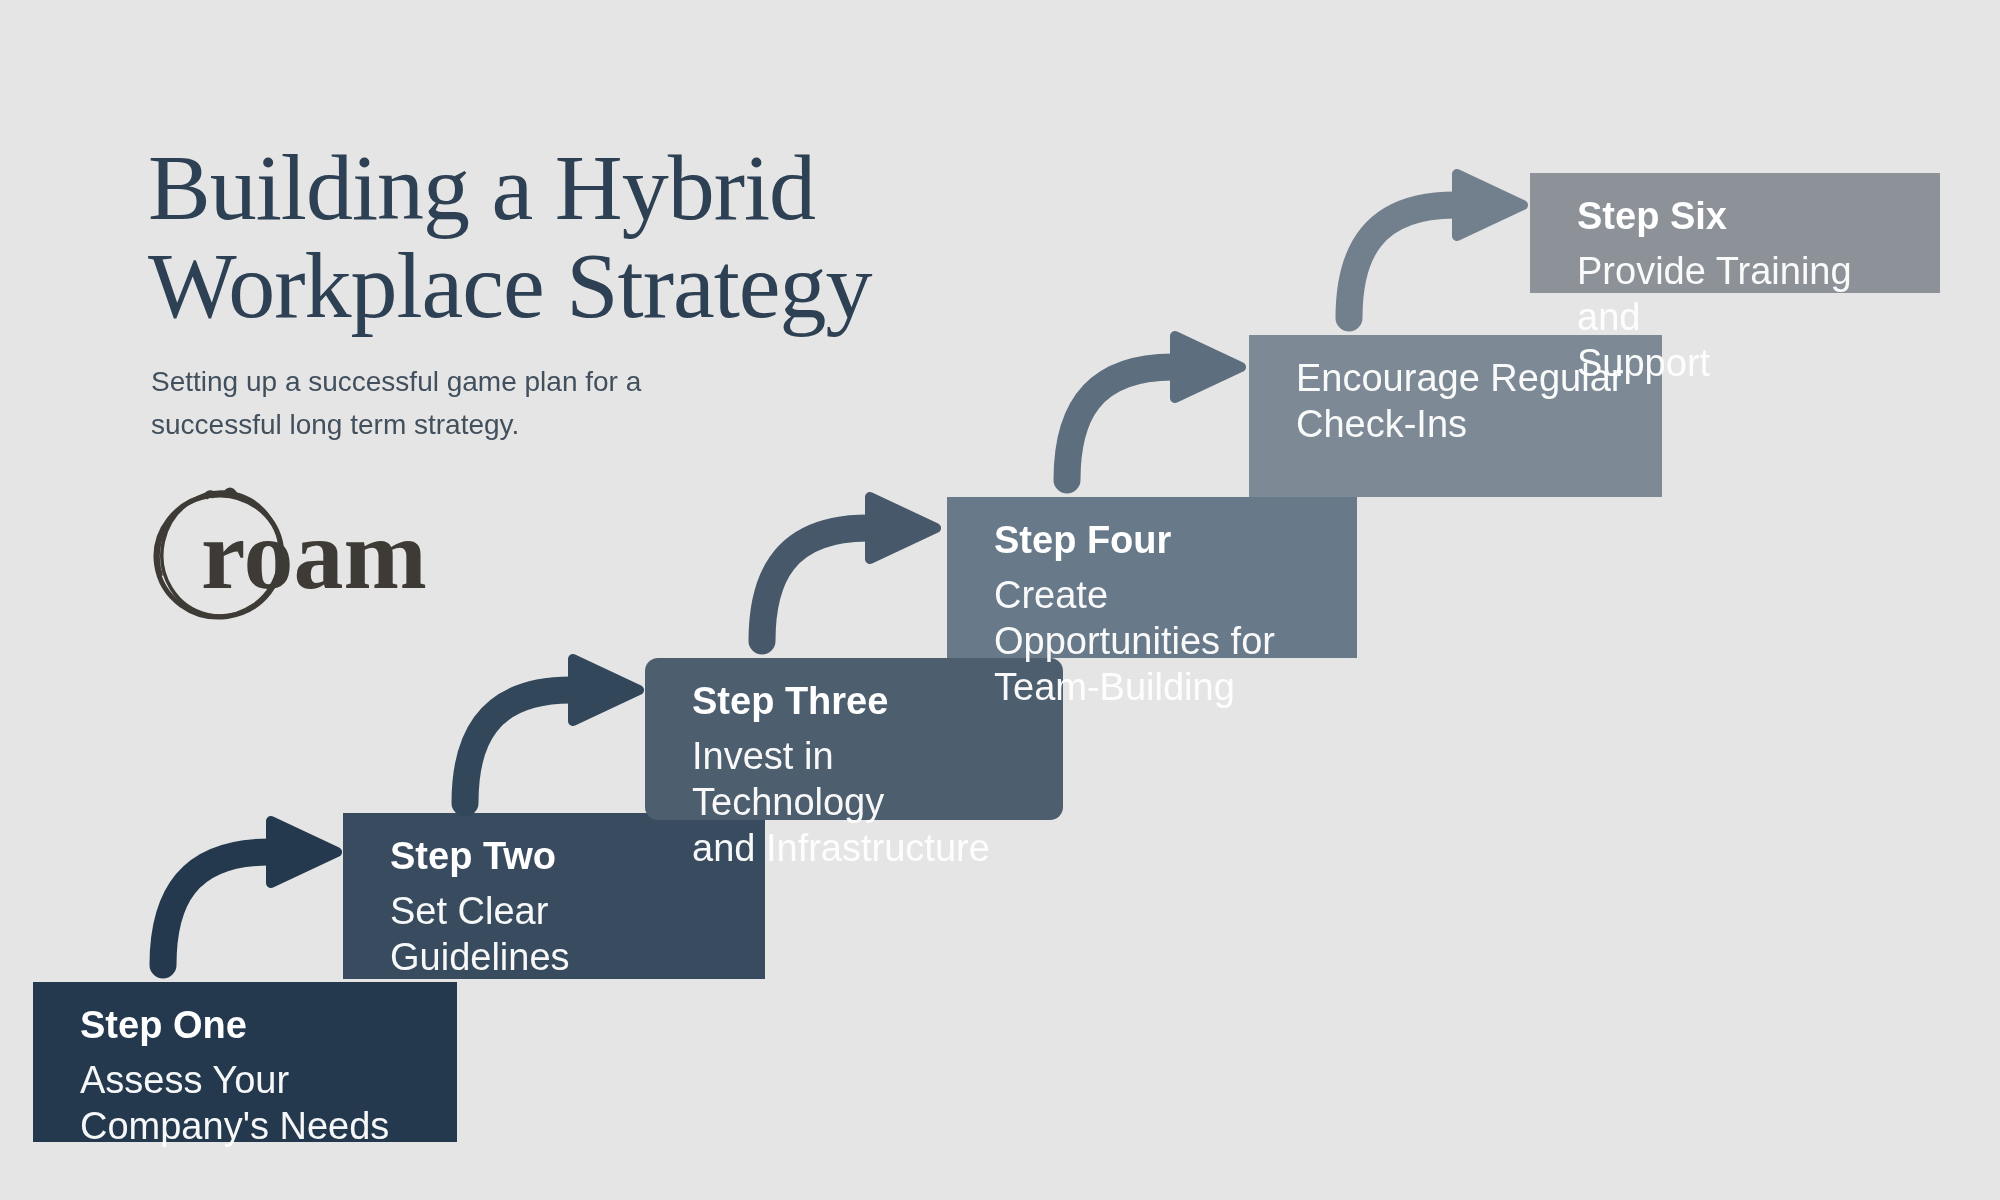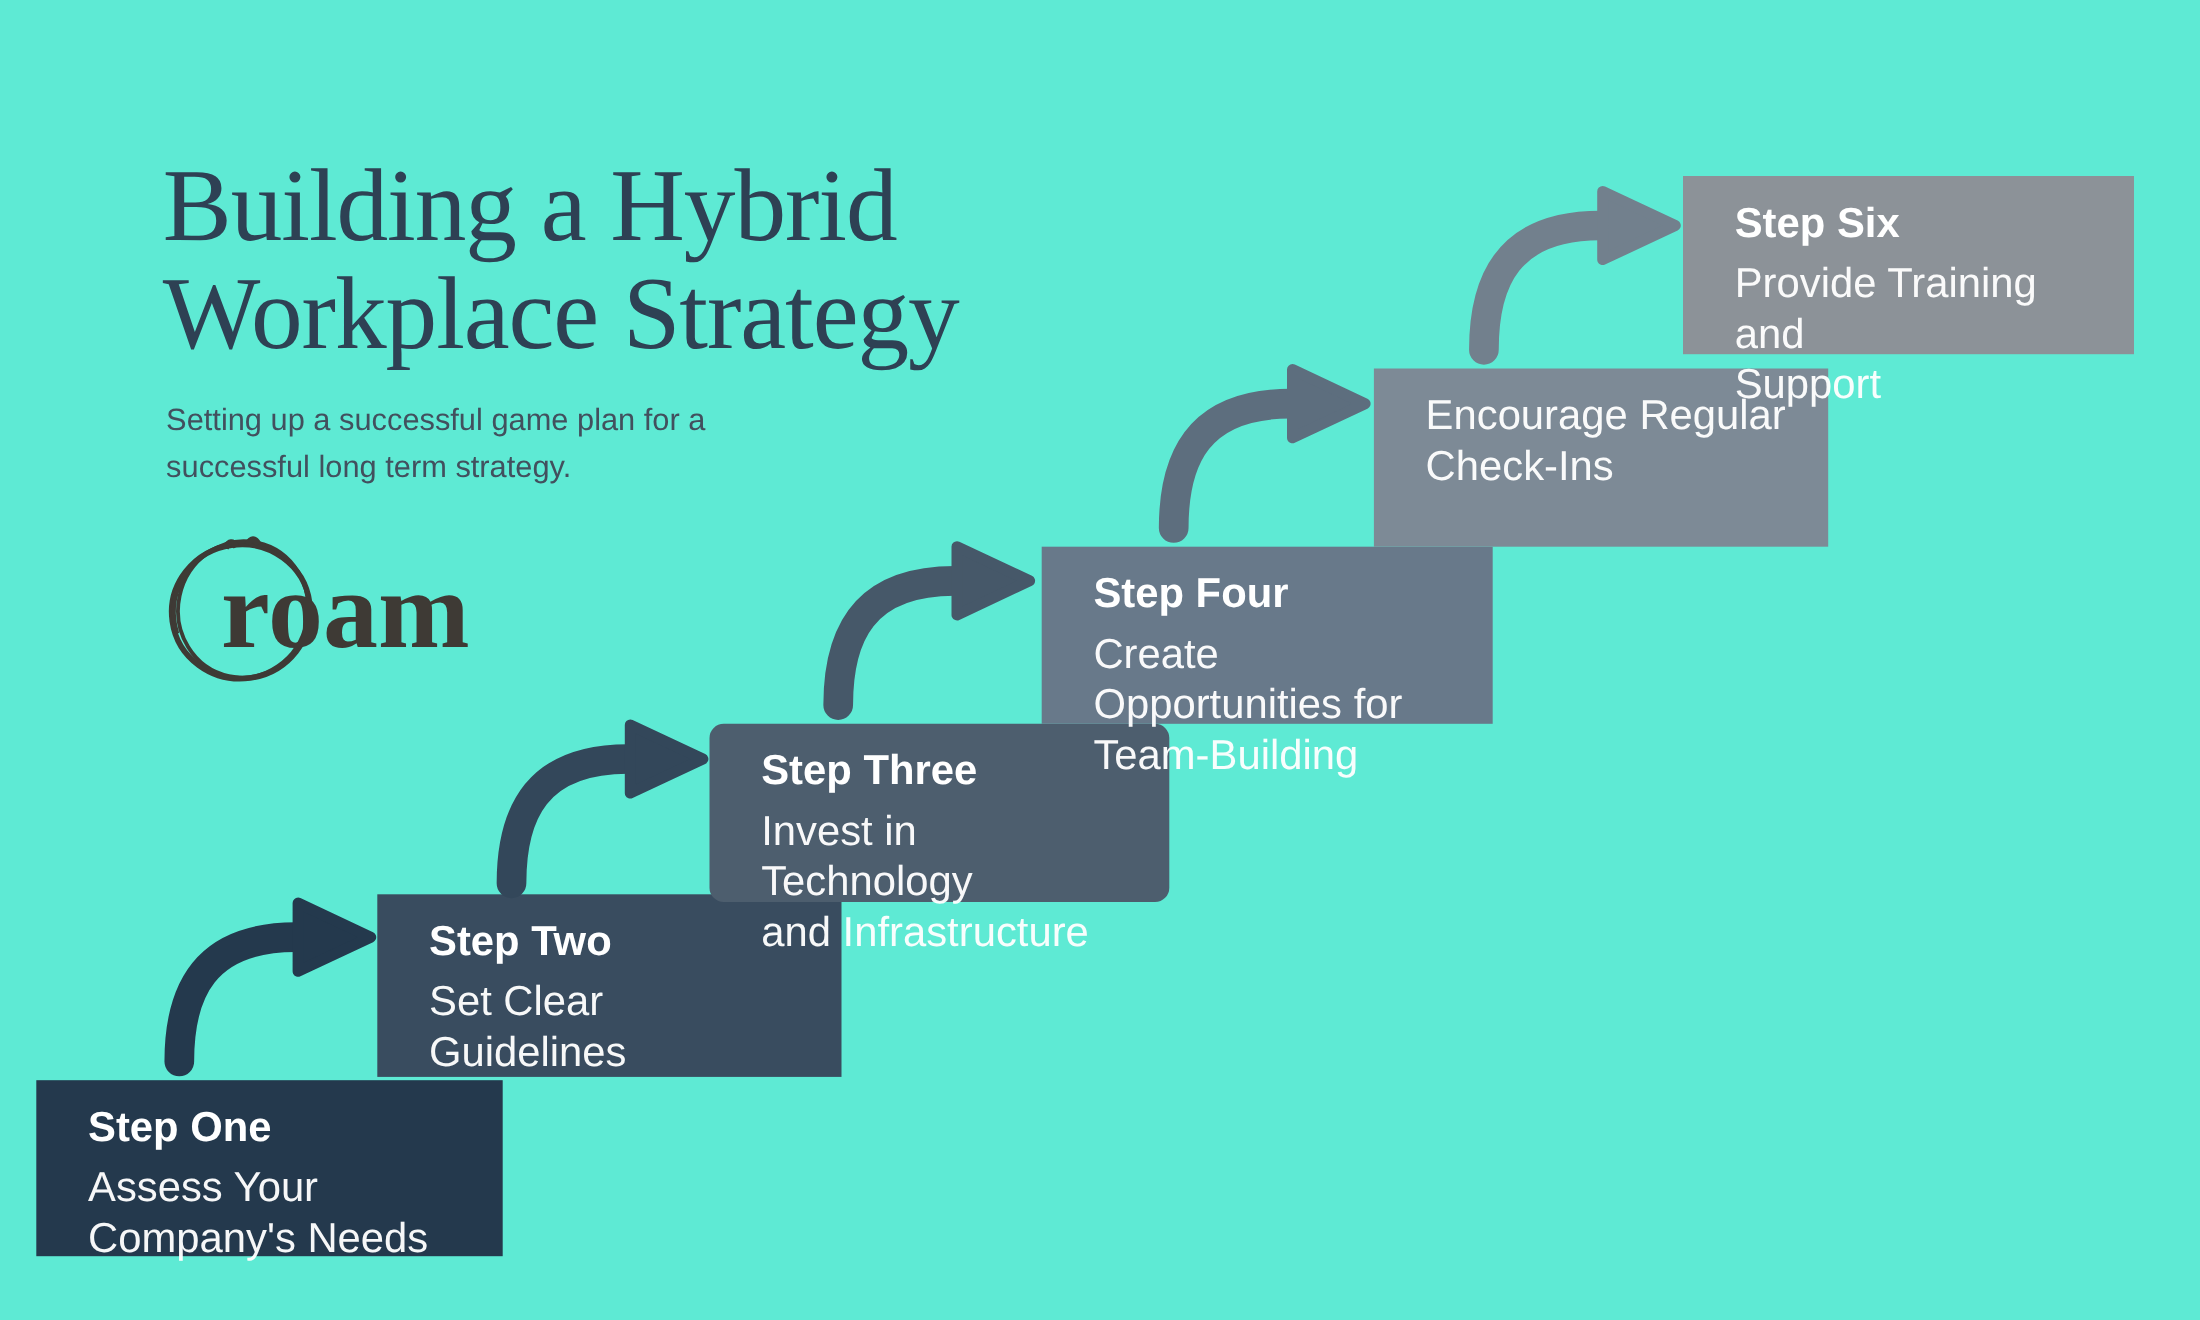--- a/index.html
+++ b/index.html
@@ -52,35 +52,35 @@
     font-weight:300;
     line-height:46px;
     white-space:pre-line;
     opacity:0.96;
   }
   .pos-0{left:33px;  top:982px; width:424px; height:160px;}
   .pos-1{left:343px; top:813px; width:422px; height:166px;}
   .pos-2{left:645px; top:658px; width:418px; height:162px;}
   .pos-3{left:947px; top:497px; width:410px; height:161px;}
   .pos-4{left:1249px;top:335px; width:413px; height:162px;}
-  .pos-5{left:1530px;top:160px; width:410px; height:162px;}
+  .pos-5{left:1530px;top:173px; width:410px; height:120px;}
   .arrow{
     position:absolute;
     width:220px;height:175px;
   }
   .arrow.apos-0{left:123px; top:807px;}
   .arrow.apos-1{left:425px; top:645px;}
   .arrow.apos-2{left:722px; top:483px;}
   .arrow.apos-3{left:1027px;top:322px;}
   .arrow.apos-4{left:1309px;top:160px;}
 </style>
 </head>
 <body>
 
-<div id="canvas" style="background: #5eead4;">
+<div id="canvas" style="background: #e5e5e5;">
 
   <h1 class="page-title" style="color: rgb(46, 65, 84);">Building a Hybrid
 Workplace Strategy</h1>
 
   <p class="subtitle" style="color: rgb(66, 80, 94);">Setting up a successful game plan for a
 successful long term strategy.</p>
 
   <svg class="logo" viewBox="0 0 330 150" style="color: rgb(62, 58, 53);">
     <g fill="none" stroke="currentColor">
       <ellipse cx="76" cy="78" rx="63" ry="61" stroke-width="5" transform="rotate(-8 76 78)"></ellipse>

